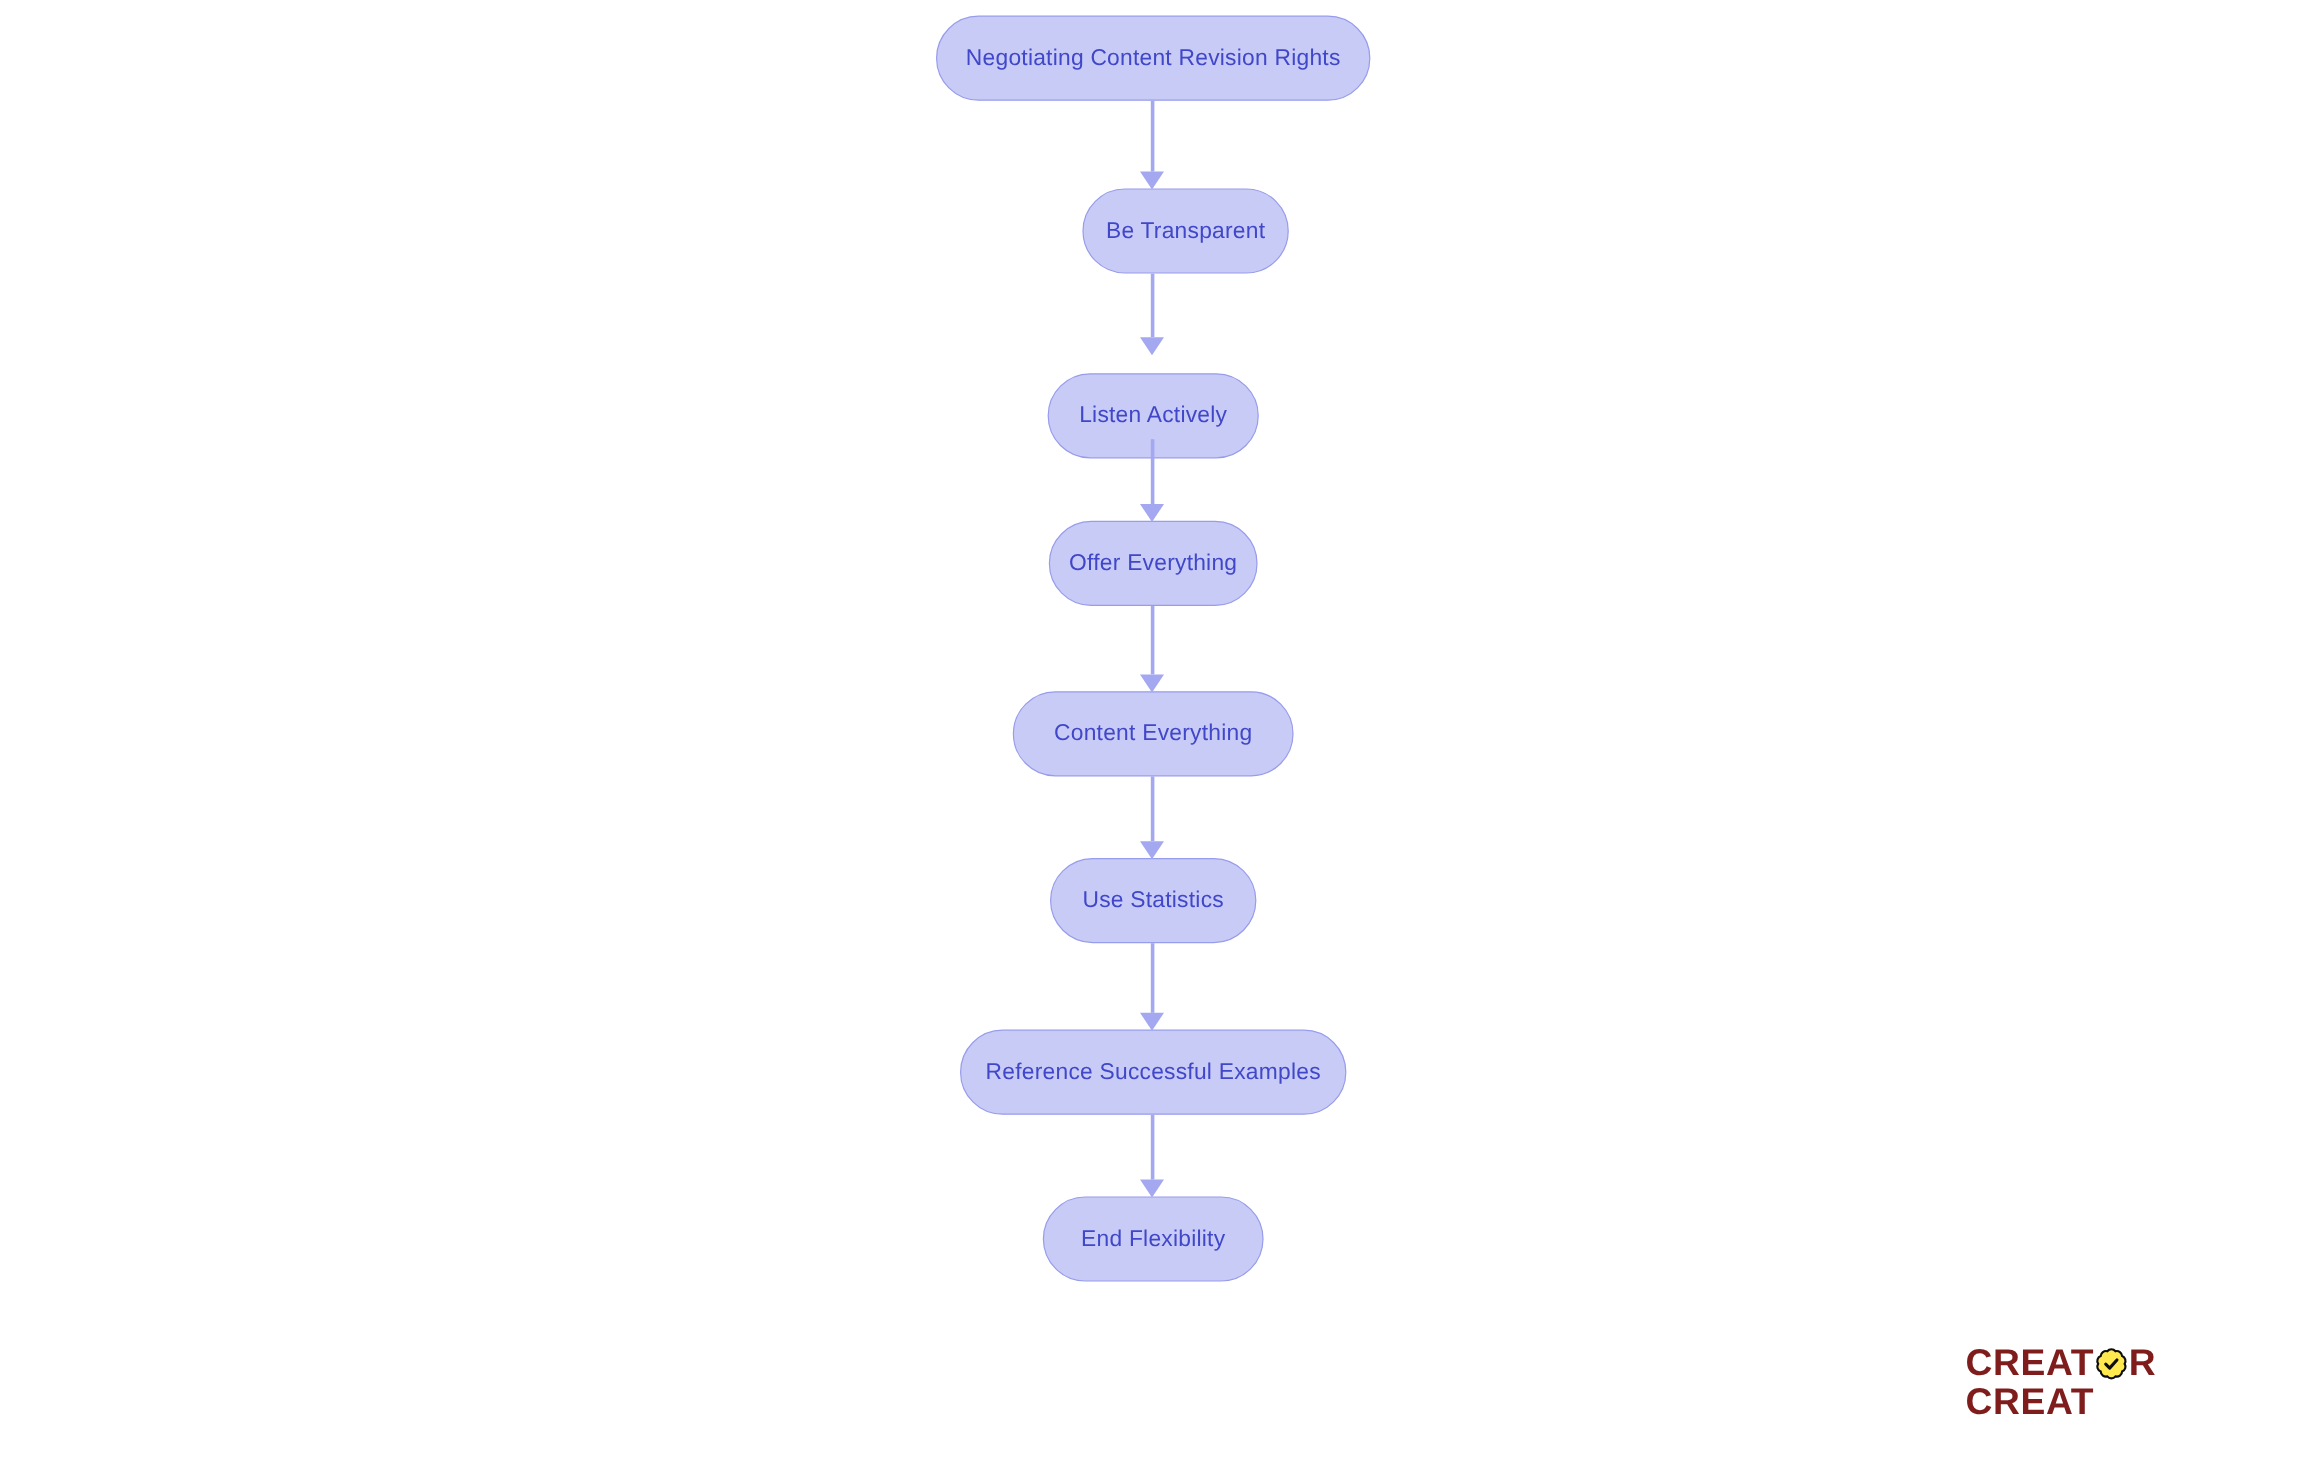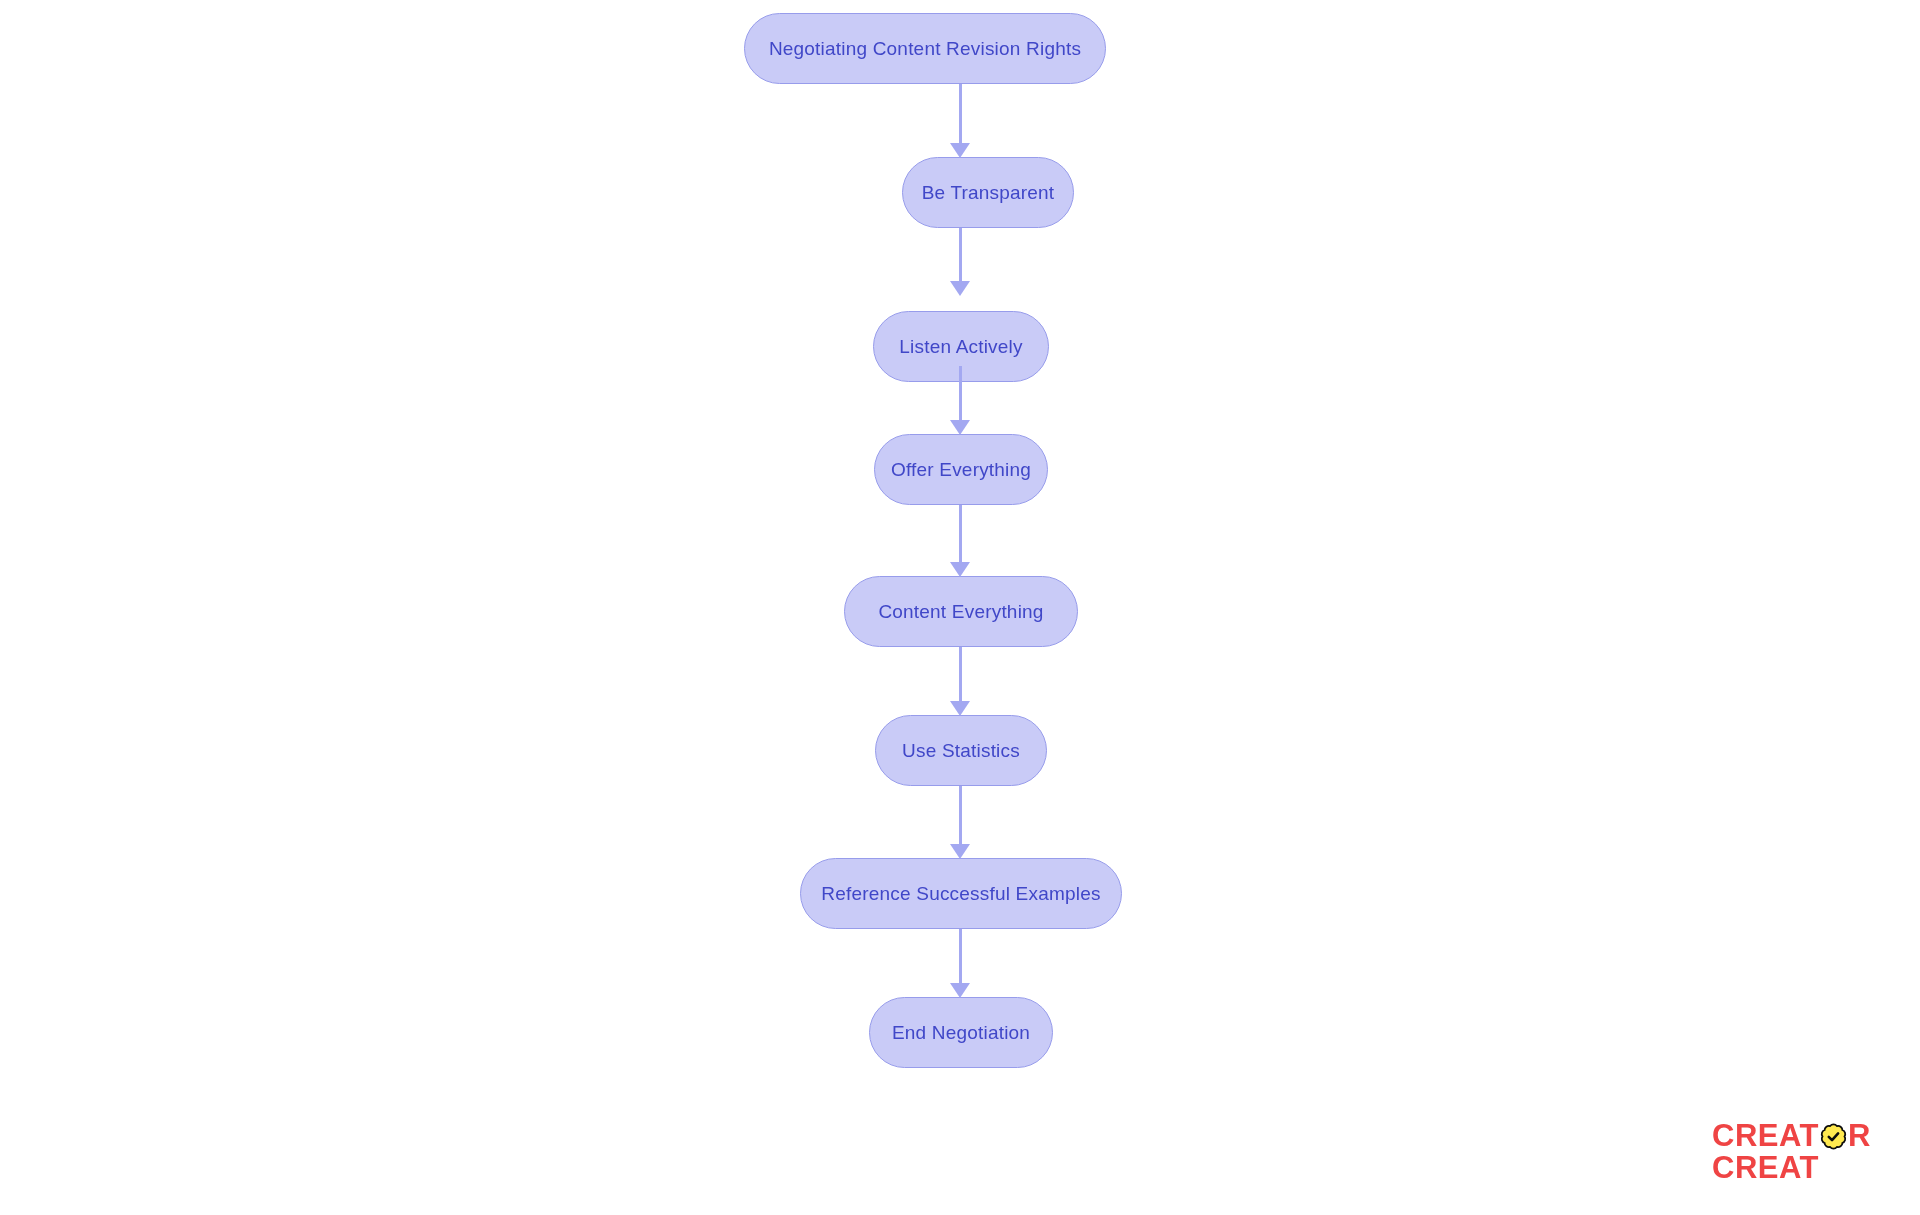--- a/index.html
+++ b/index.html
@@ -21,21 +21,21 @@
     background: #c9cbf7;
     border: 1.5px solid #979ceb;
     display: flex;
     align-items: center;
     justify-content: center;
     color: #4047c8;
     font-size: 19px;
     letter-spacing: 0.2px;
     white-space: nowrap;
   }
-  .n1 { left: 744px; top: 13px;  width: 362px; }
+  .n1 { left: 780px; top: 13px;  width: 362px; }
   .n2 { left: 902px; top: 157px; width: 172px; }
   .n3 { left: 873px; top: 295px; width: 176px; margin-top: 16px; }
   .n4 { left: 874px; top: 434px; width: 174px; }
   .n5 { left: 844px; top: 576px; width: 234px; }
   .n6 { left: 875px; top: 715px; width: 172px; }
   .n7 { left: 800px; top: 858px; width: 322px; }
   .n8 { left: 869px; top: 997px; width: 184px; }
 
   
   .flow-arrow {
@@ -61,23 +61,23 @@
   .a2 { top: 228px; height: 68px; }
   .a3 { top: 366px; height: 69px; }
   .a4 { top: 505px; height: 72px; }
   .a5 { top: 647px; height: 69px; }
   .a6 { top: 786px; height: 73px; }
   .a7 { top: 929px; height: 69px; }
 
   
   .logo {
     position: absolute;
-    left: 1712px;
+    left: 1638px;
     top: 1120px;
-    color: #ef4444;
+    color: #7f1d1d;
     font-weight: 900;
     font-size: 31px;
     line-height: 32px;
     letter-spacing: 0.5px;
   }
   .logo-line { display: flex; align-items: center; }
   .logo-badge {
     width: 27px;
     height: 27px;
     margin: 0 1px;
@@ -89,21 +89,21 @@
 
 <div class="canvas">
 
   <div class="flow-node n1">Negotiating Content Revision Rights</div>
   <div class="flow-node n2">Be Transparent</div>
   <div class="flow-node n3">Listen Actively</div>
   <div class="flow-node n4">Offer Everything</div>
   <div class="flow-node n5">Content Everything</div>
   <div class="flow-node n6">Use Statistics</div>
   <div class="flow-node n7">Reference Successful Examples</div>
-  <div class="flow-node n8">End Negotiation</div>
+  <div class="flow-node n8">End Flexibility</div>
 
   <div class="flow-arrow a1">
     <div class="shaft"></div>
     <div class="head"></div>
   </div>
   <div class="flow-arrow a2">
     <div class="shaft"></div>
     <div class="head"></div>
   </div>
   <div class="flow-arrow a3">

